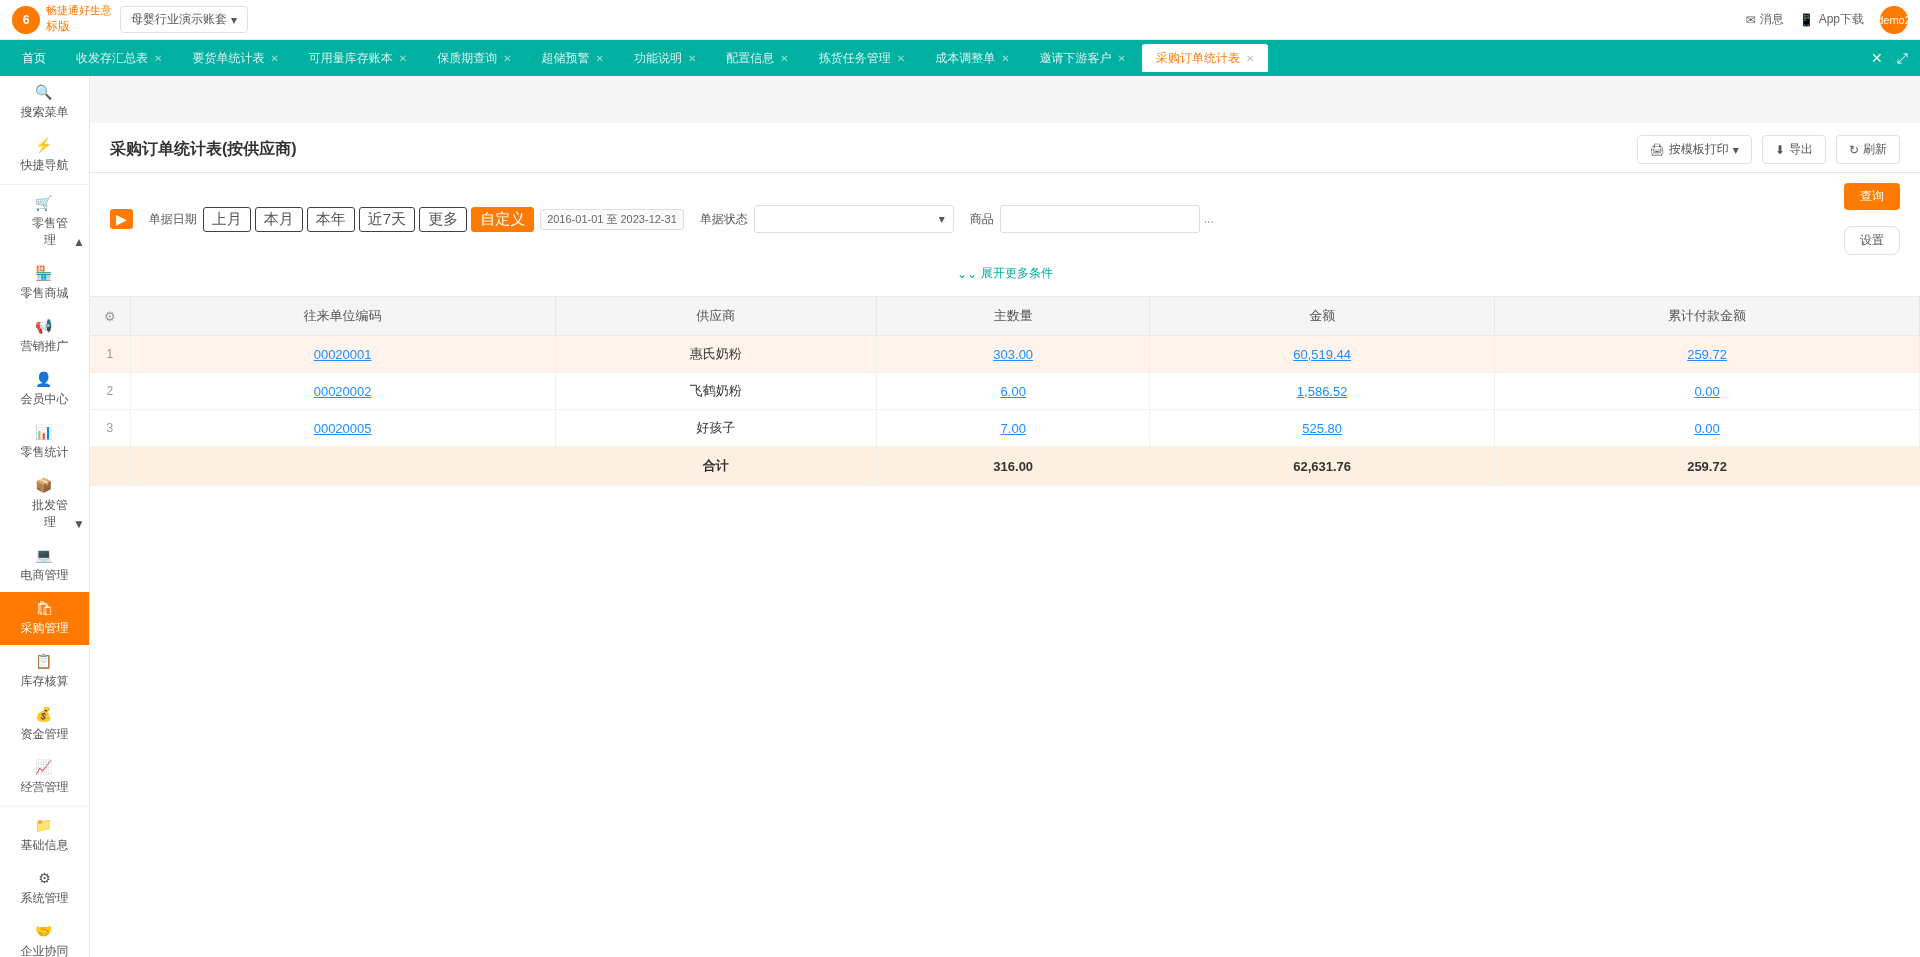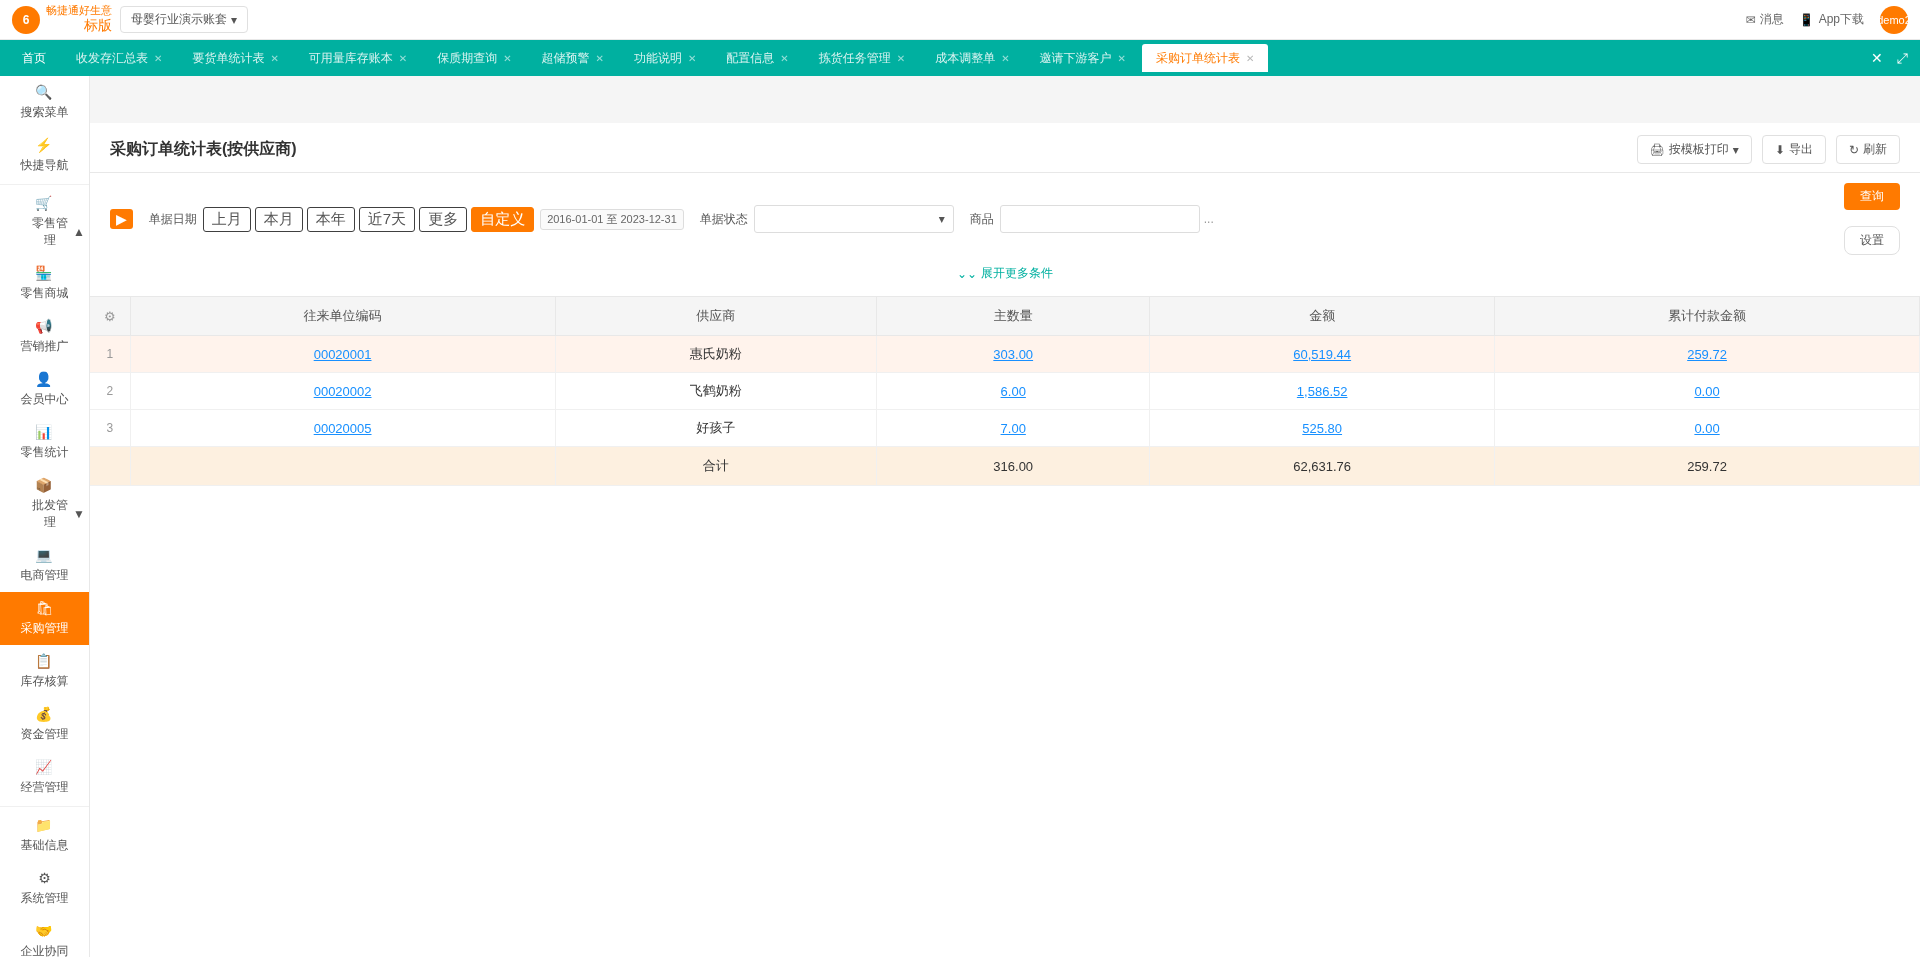--- a/index.html
+++ b/index.html
@@ -4,21 +4,21 @@
   <style>
     * { box-sizing: border-box; margin: 0; padding: 0; }
     body { font-family: 'Microsoft YaHei', Arial, sans-serif; font-size: 13px; color: #333; background: #f0f2f5; display: flex; flex-direction: column; height: 957px; overflow: hidden; }
 
     
     .top-bar { height: 40px; background: #fff; display: flex; align-items: center; padding: 0 12px; border-bottom: 1px solid #e8e8e8; justify-content: space-between; flex-shrink: 0; }
     .top-bar-left { display: flex; align-items: center; gap: 8px; }
     .logo-area { display: flex; align-items: center; gap: 6px; }
     .logo-icon { width: 28px; height: 28px; background: #ff7a00; border-radius: 50%; display: flex; align-items: center; justify-content: center; color: #fff; font-size: 12px; font-weight: bold; }
     .logo-text { font-size: 11px; color: #ff7a00; line-height: 1.2; }
-    .biaozhu { font-size: 14px; color: #ff7a00; text-align: right; }
+    .biaozhu { font-size: 12px; color: #ff7a00; }
     .workspace-selector { display: flex; align-items: center; gap: 4px; padding: 4px 10px; border: 1px solid #e0e0e0; border-radius: 4px; cursor: pointer; font-size: 12px; color: #555; background: #fff; }
     .top-bar-right { display: flex; align-items: center; gap: 16px; font-size: 12px; color: #666; }
     .top-bar-right .msg-btn, .top-bar-right .app-btn { display: flex; align-items: center; gap: 4px; cursor: pointer; }
     .avatar { width: 28px; height: 28px; border-radius: 50%; background: #ff7a00; display: flex; align-items: center; justify-content: center; color: #fff; font-size: 11px; }
 
     
     .nav-tabs { height: 36px; background: #00b0a0; display: flex; align-items: center; padding: 0 8px; gap: 2px; flex-shrink: 0; overflow-x: auto; }
     .nav-tab { padding: 4px 14px; font-size: 12px; color: rgba(255,255,255,0.85); cursor: pointer; border-radius: 3px 3px 0 0; display: flex; align-items: center; gap: 6px; white-space: nowrap; height: 28px; }
     .nav-tab.active { background: #fff; color: #ff7a00; font-weight: 500; }
     .nav-tab.home { background: transparent; color: #fff; }
@@ -28,21 +28,21 @@
     .nav-icon-btn { color: #fff; cursor: pointer; font-size: 14px; padding: 2px 4px; }
 
     
     .main-layout { display: flex; flex: 1; overflow: hidden; }
 
     
     .sidebar { width: 90px; background: #fff; border-right: 1px solid #e8e8e8; display: flex; flex-direction: column; overflow-y: auto; flex-shrink: 0; }
     .sidebar-item { padding: 8px 4px; text-align: center; font-size: 12px; color: #555; cursor: pointer; display: flex; flex-direction: column; align-items: center; gap: 2px; }
     .sidebar-item.active { color: #fff; background: #ff7a00; }
     .sidebar-item .item-icon { font-size: 14px; margin-bottom: 2px; }
-    .sidebar-item-with-arrow { display: flex; align-items: center; justify-content: center; gap: 5px; margin-left: 28px; }
+    .sidebar-item-with-arrow { display: flex; align-items: flex-end; justify-content: center; gap: 5px; margin-left: 28px; }
     .sidebar-divider { border: none; border-top: 1px solid #f0f0f0; margin: 2px 0; }
 
     
     .content-area { flex: 1; overflow-y: auto; background: #f5f5f5; padding: 0; display: flex; flex-direction: column; }
 
     
     .page-header { background: #fff; padding: 12px 20px 8px; border-bottom: 1px solid #e8e8e8; display: flex; align-items: center; justify-content: space-between; flex-shrink: 0; margin-top: 47px; }
     .page-title { font-size: 16px; font-weight: 600; color: #333; }
     .page-header-actions { display: flex; align-items: center; gap: 10px; }
     .btn-print { padding: 5px 12px; border: 1px solid #e0e0e0; border-radius: 4px; background: #fff; cursor: pointer; font-size: 12px; color: #555; display: flex; align-items: center; gap: 4px; }
@@ -73,21 +73,21 @@
     th { padding: 10px 14px; text-align: center; font-weight: 500; color: #555; border-bottom: 1px solid #e8e8e8; border-right: 1px solid #e8e8e8; white-space: nowrap; }
     th:first-child { width: 40px; }
     td { padding: 9px 14px; text-align: center; border-bottom: 1px solid #f0f0f0; border-right: 1px solid #f0f0f0; color: #333; }
     td:first-child { color: #999; font-size: 12px; }
     td.link { color: #1890ff; cursor: pointer; text-decoration: underline; }
     tr.row-odd { background: #fff; }
     tr.row-highlight { background: #fff3ec; }
 
     
     .table-footer { background: #fdf0e0; border-top: 1px solid #e8c8a0; }
-    .table-footer td { font-weight: 400; padding: 10px 14px; }
+    .table-footer td { font-weight: 700; padding: 10px 14px; }
     .settings-icon { color: #999; cursor: pointer; }
   </style>
 </head>
 <body>
 
 <div class="top-bar">
   <div class="top-bar-left">
     <div class="logo-area">
       <div class="logo-icon">6</div>
       <div>

